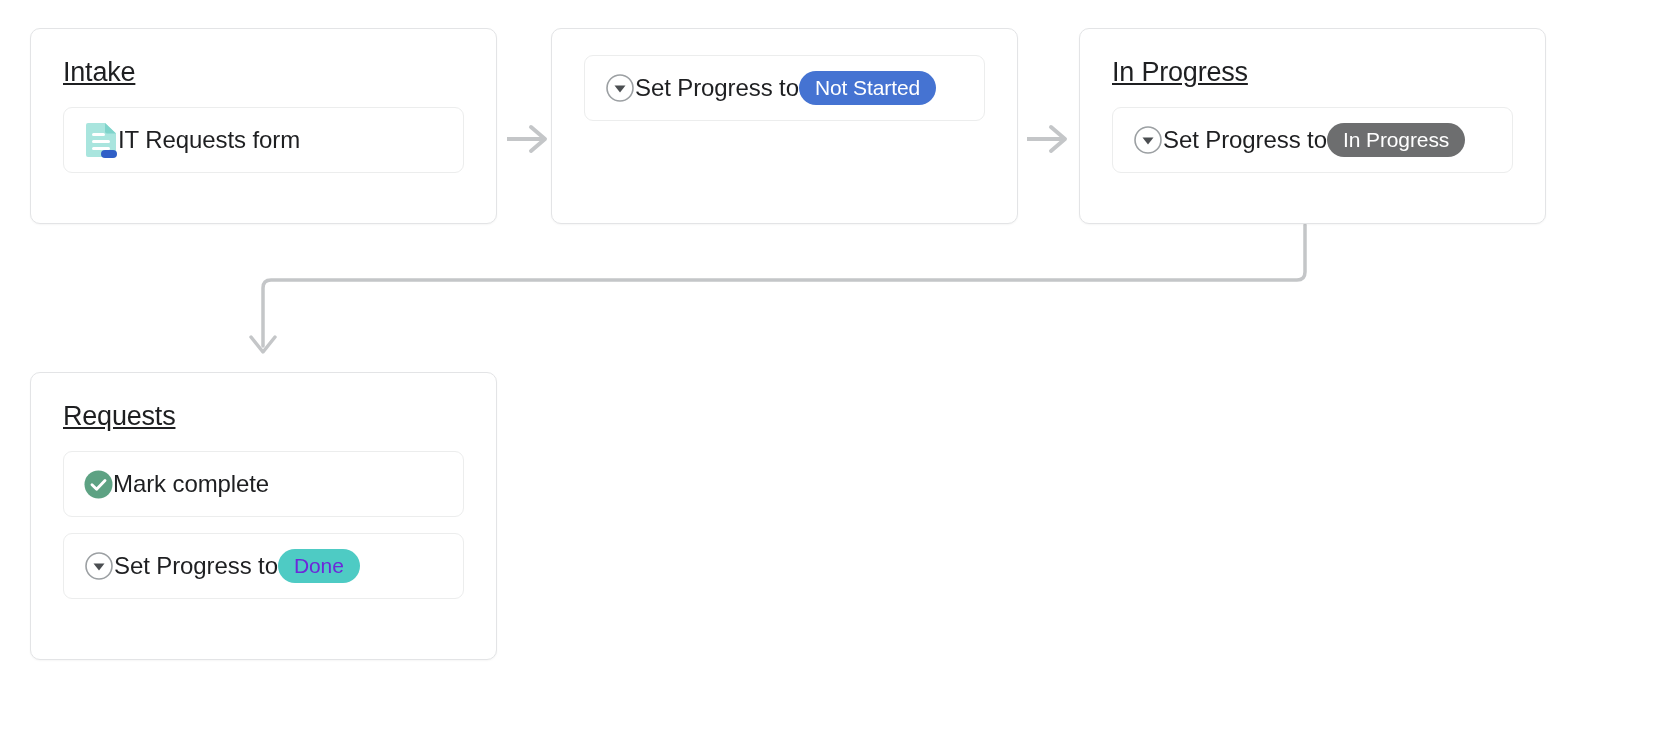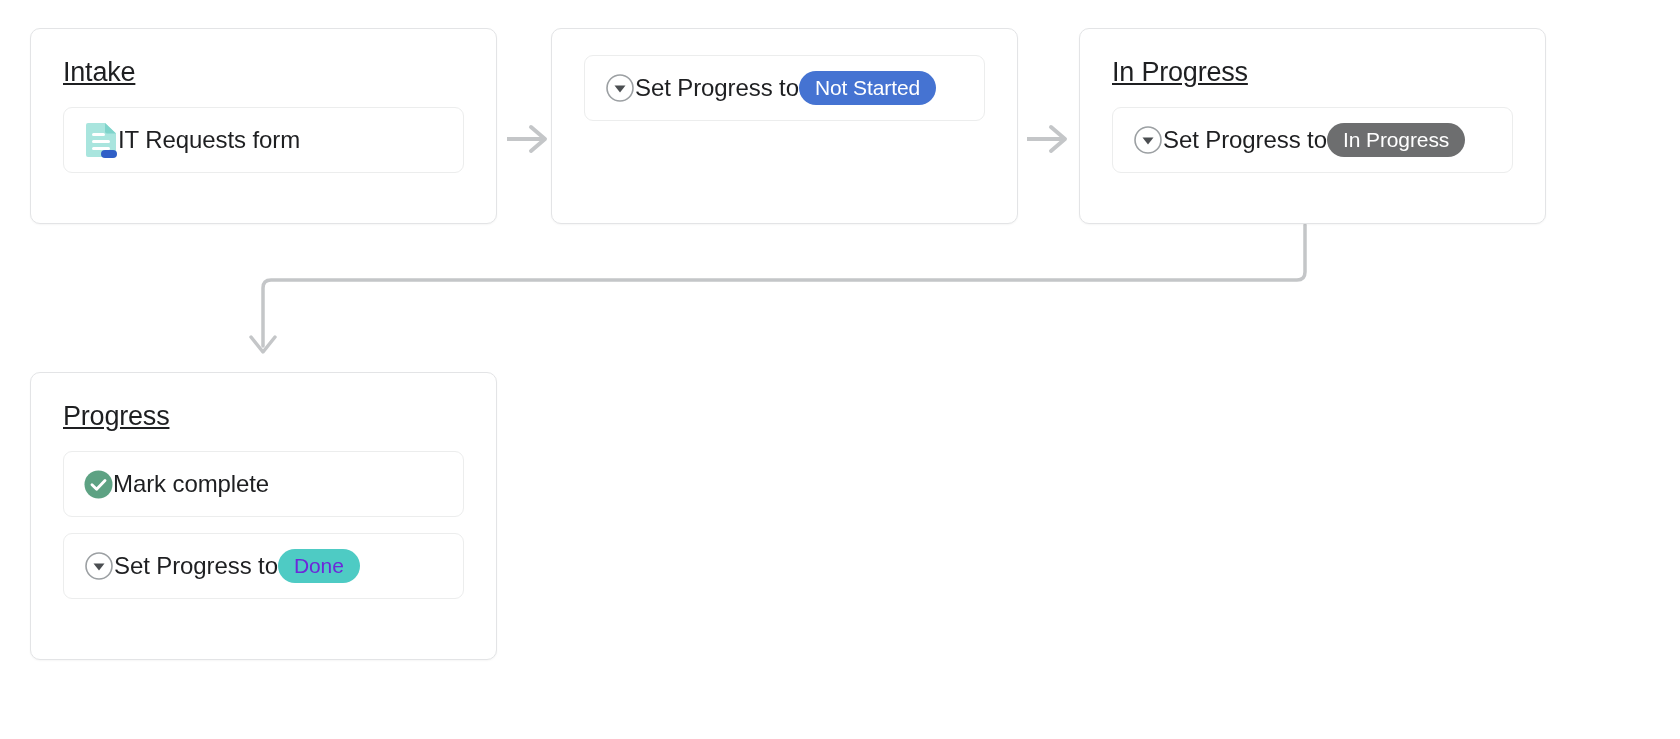--- a/index.html
+++ b/index.html
@@ -172,21 +172,21 @@
           <circle cx="15" cy="15" r="13" fill="#ffffff" stroke="#9ca0a3" stroke-width="1.6"></circle>
           <path d="M9.5 12.5 H20.5 L15 19.5 Z" fill="#4b4e51"></path>
         </svg>
       </span>
       <span class="action-label">Set Progress to</span>
       <span class="badge badge-gray">In Progress</span>
     </div>
   </div>
 
   <div class="stage-card" style="left:30px; top:372px; width:467px; height:288px;">
-    <div class="stage-title">Progress</div>
+    <div class="stage-title">Requests</div>
 
     <div class="action-row">
       <span class="icon icon-check">
         <svg viewBox="0 0 29 29" xmlns="http://www.w3.org/2000/svg">
           <circle cx="14.5" cy="14.5" r="14" fill="#5da283"></circle>
           <path d="M8 14.8 L12.6 19.2 L21 10.6" stroke="#ffffff" stroke-width="2.9" fill="none" stroke-linecap="round" stroke-linejoin="round"></path>
         </svg>
       </span>
       <span class="action-label">Mark complete</span>
     </div>

